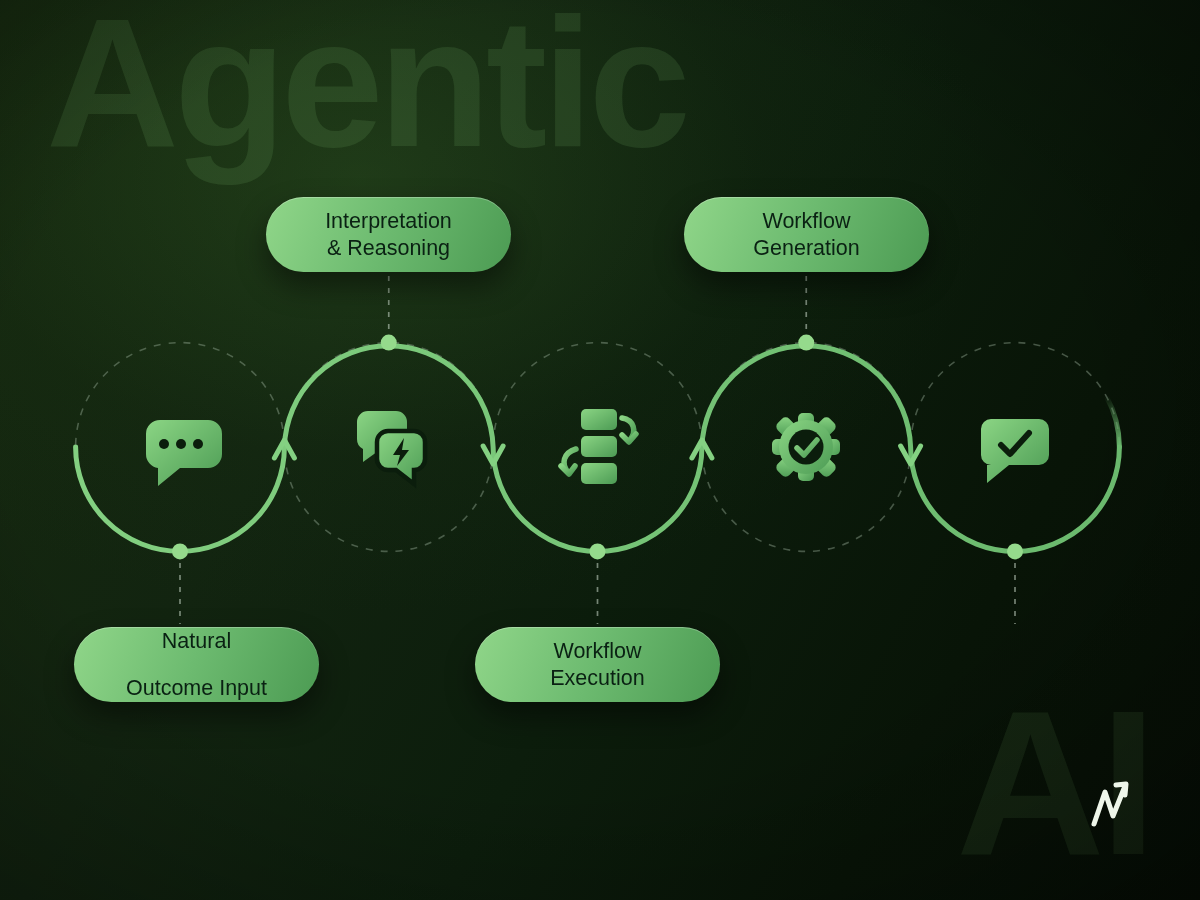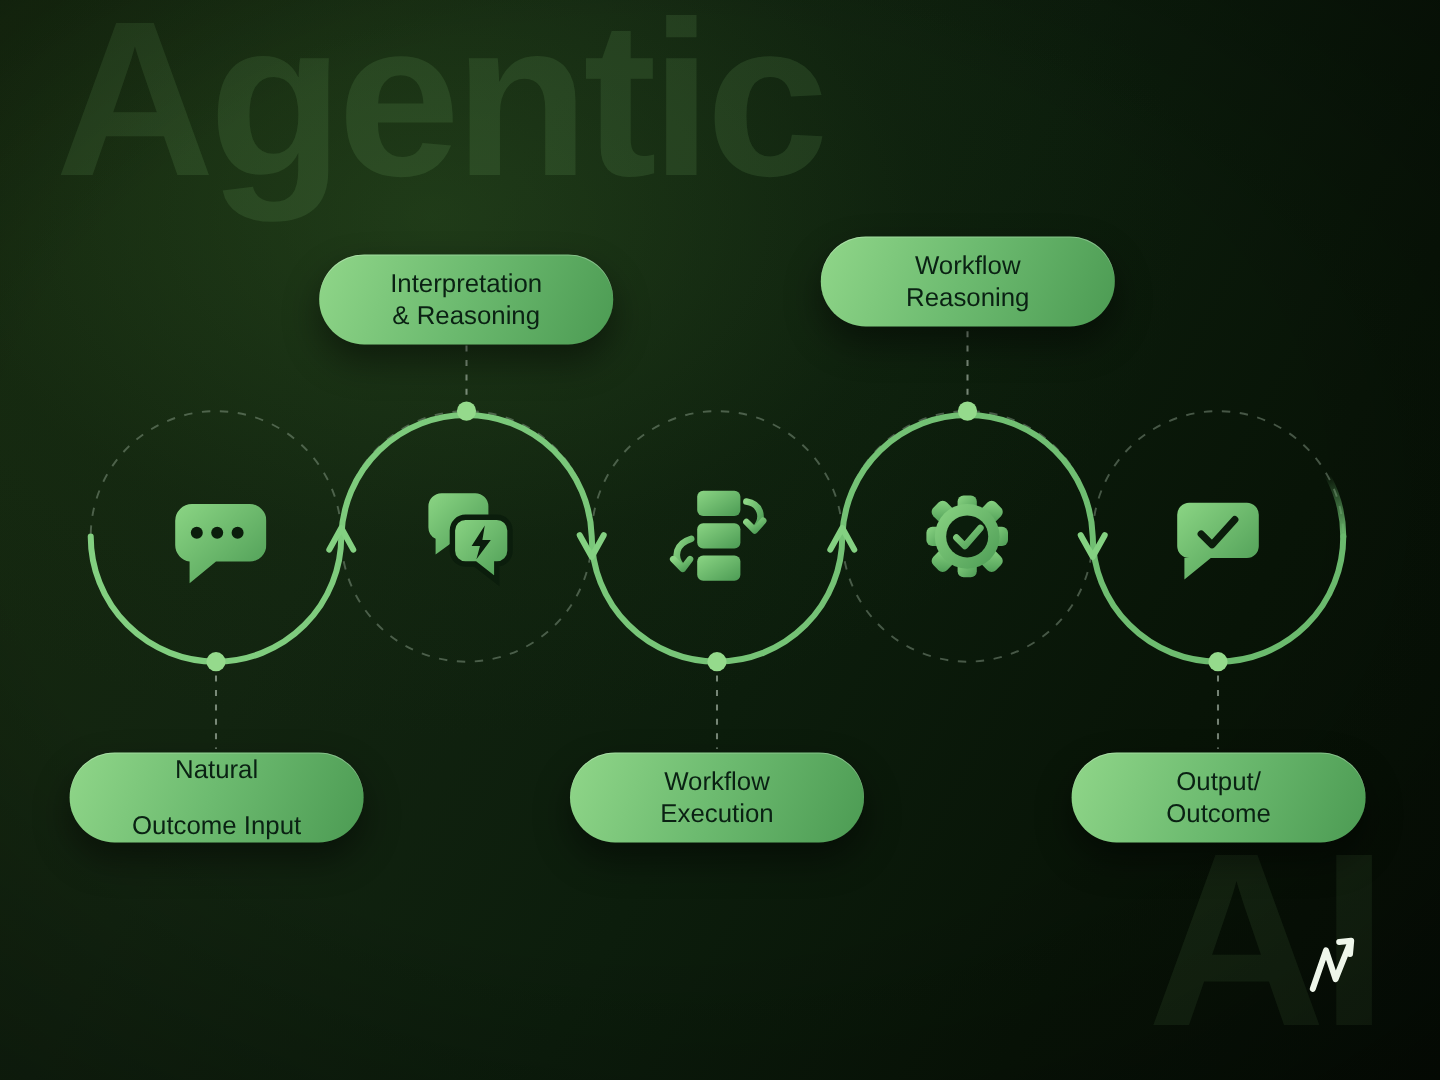--- a/index.html
+++ b/index.html
@@ -21,23 +21,23 @@
   .wm-top{top:-10px;left:46px;font-size:184px;}
   .wm-bottom{bottom:14px;right:48px;font-size:206px;color:rgba(142,210,122,0.10);}
   svg.layer{position:absolute;left:0;top:0;z-index:2;}
   .pill{
     position:absolute;width:245px;height:75px;border-radius:38px;z-index:3;
     background:linear-gradient(113deg,#90d689 0%,#6dbb70 48%,#4c9b53 100%);
     box-shadow:0 14px 30px rgba(0,0,0,0.45), inset 0 1px 0 rgba(255,255,255,0.28);
     display:flex;flex-direction:column;align-items:center;justify-content:center;
     color:#0a2113;font-size:21.5px;line-height:27px;font-weight:500;text-align:center;
   }
-  .p-interp{left:266px;top:212px;}
+  .p-interp{left:266px;top:197px;}
   .p-exec{left:684px;top:197px;}
-  .p-nat{left:58px;top:627px;gap:20px;}
+  .p-nat{left:74px;top:627px;gap:20px;}
   .p-gen{left:475px;top:627px;}
   .p-out{left:893px;top:627px;}
   .icon{position:absolute;z-index:3;}
   .i1{left:138px;top:405px;}
   .i2{left:347px;top:405px;}
   .i3{left:556px;top:405px;}
   .i4{left:764px;top:405px;}
   .i5{left:973px;top:405px;}
   .logo{position:absolute;left:1088px;top:778px;z-index:4;}
 </style>
@@ -112,25 +112,21 @@
   <div class="pill p-interp">
     <span>Interpretation</span>
     <span>&amp; Reasoning</span>
   </div>
   <div class="pill p-gen">
     <span>Workflow</span>
     <span>Execution</span>
   </div>
   <div class="pill p-exec">
     <span>Workflow</span>
-    <span>Reasoning</span>
-  </div>
-  <div class="pill p-out">
-    <span>Output/</span>
-    <span>Outcome</span>
+    <span>Generation</span>
   </div>
 
   <svg class="icon i1" width="84" height="84" viewBox="0 0 84 84">
     <path d="M22 15 h48 a14 14 0 0 1 14 14 v20 a14 14 0 0 1 -14 14 h-28 l-22 18 v-18 h0 a14 14 0 0 1 -12 -14 v-20 a14 14 0 0 1 14 -14 z" fill="url(#icoGrad)"></path>
     <g fill="#0b1d0c">
       <circle cx="26" cy="39" r="5"></circle>
       <circle cx="43" cy="39" r="5"></circle>
       <circle cx="60" cy="39" r="5"></circle>
     </g>
   </svg>

